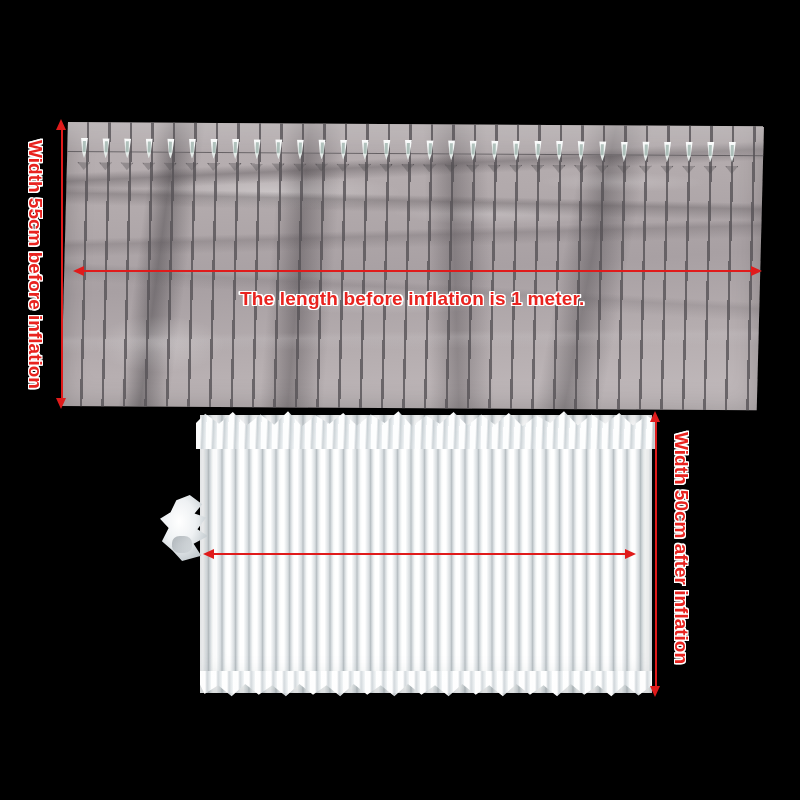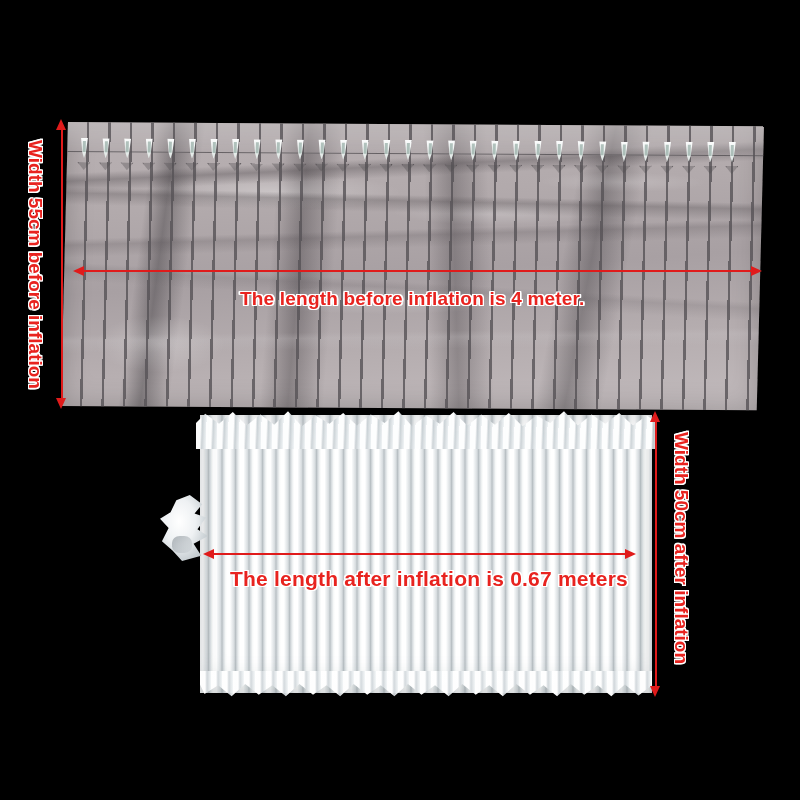--- a/index.html
+++ b/index.html
@@ -323,21 +323,20 @@
   <div class="tip tip-down" style="left:650px; top:686px;"></div>
 
   <div class="arrow-line h-arrow" style="left:84px; top:270px; width:668px;"></div>
   <div class="tip tip-left" style="left:73px; top:266px;"></div>
   <div class="tip tip-right" style="left:751px; top:266px;"></div>
 
   <div class="arrow-line h-arrow" style="left:214px; top:553px; width:412px;"></div>
   <div class="tip tip-left" style="left:203px; top:549px;"></div>
   <div class="tip tip-right" style="left:625px; top:549px;"></div>
 
-  <div class="label" id="label-before-len">The length before inflation is 4 meter.</div>
-
-  <div class="label" id="label-after-len">The length after inflation is 0.67 meters</div>
+  <div class="label" id="label-before-len">The length before inflation is 1 meter.</div>
+
 
   <div class="vlabel" id="label-width-before">Width 55cm before inflation</div>
 
   <div class="vlabel" id="label-width-after">Width 50cm after inflation</div>
 
 </div>
 
 </body></html>

